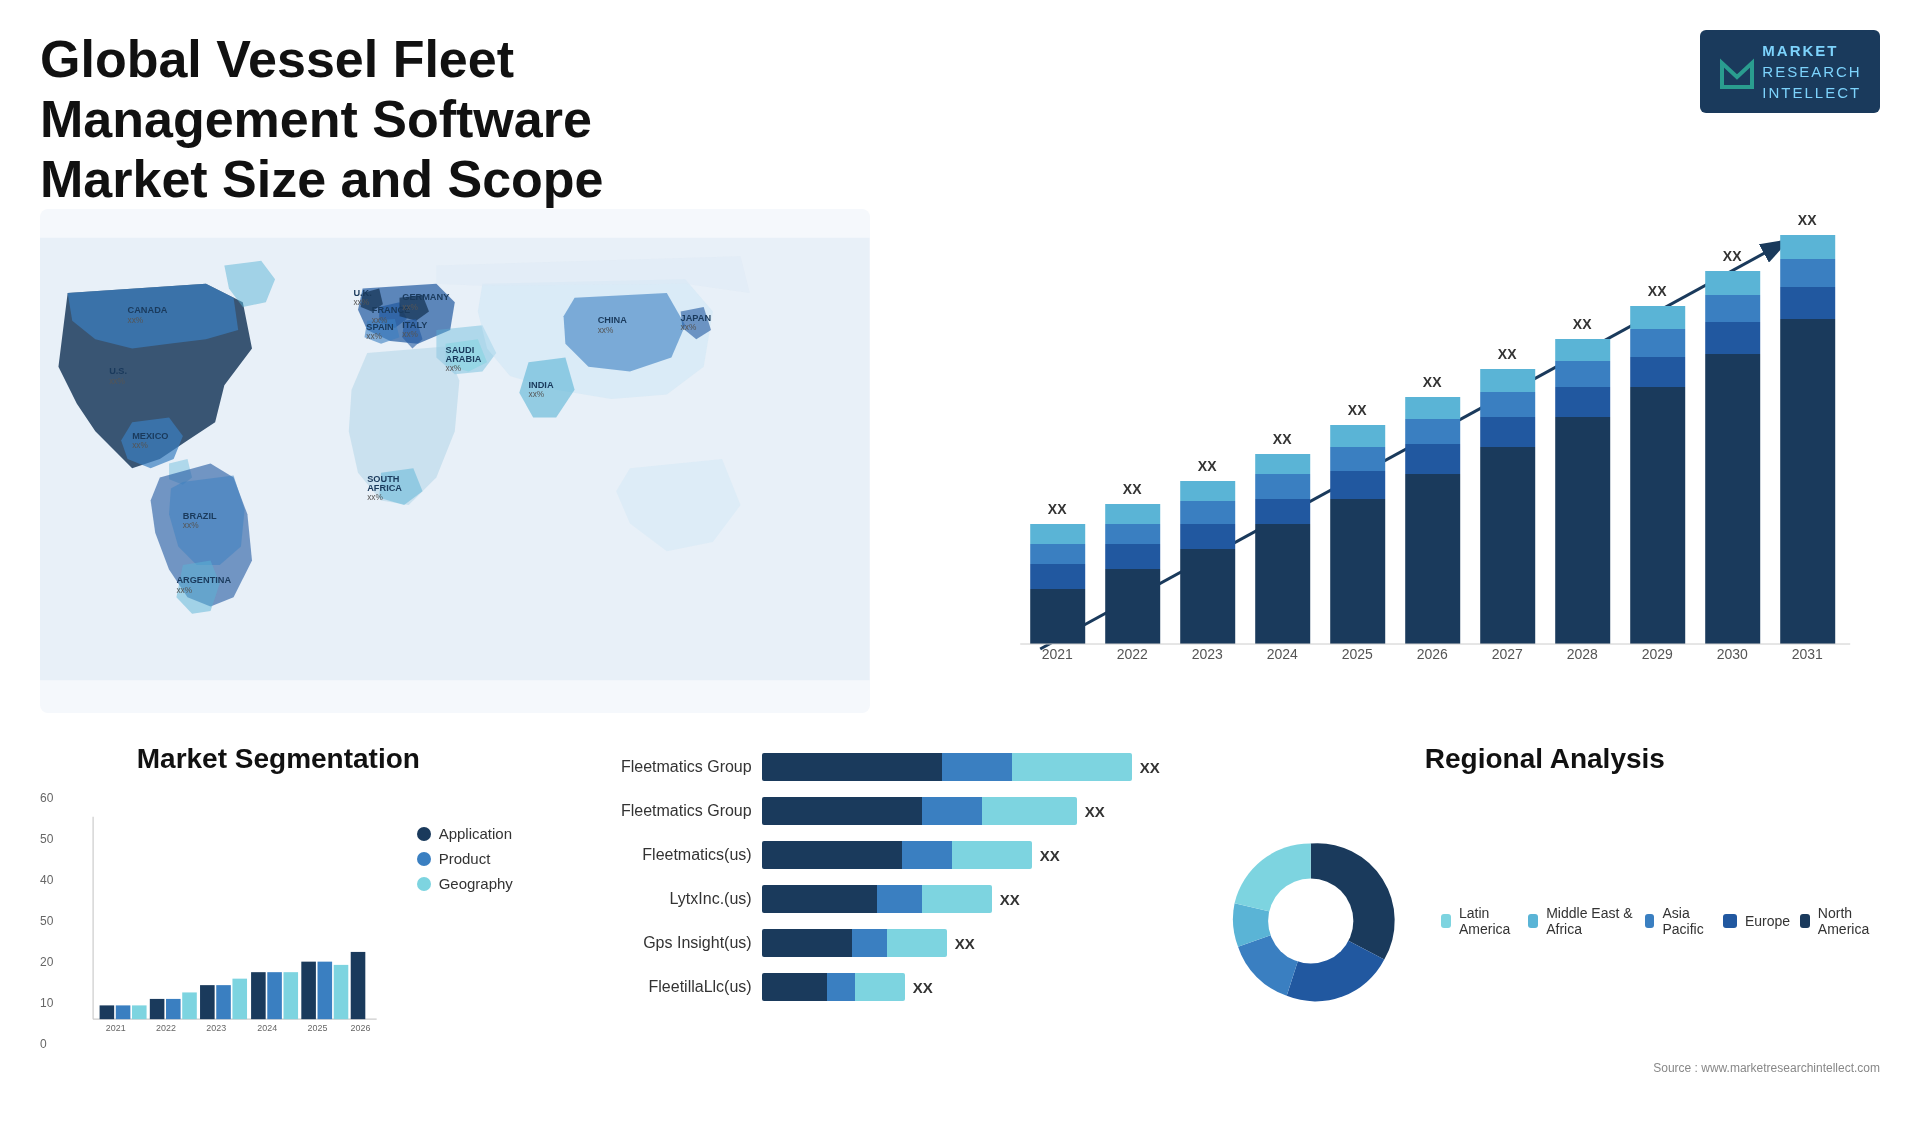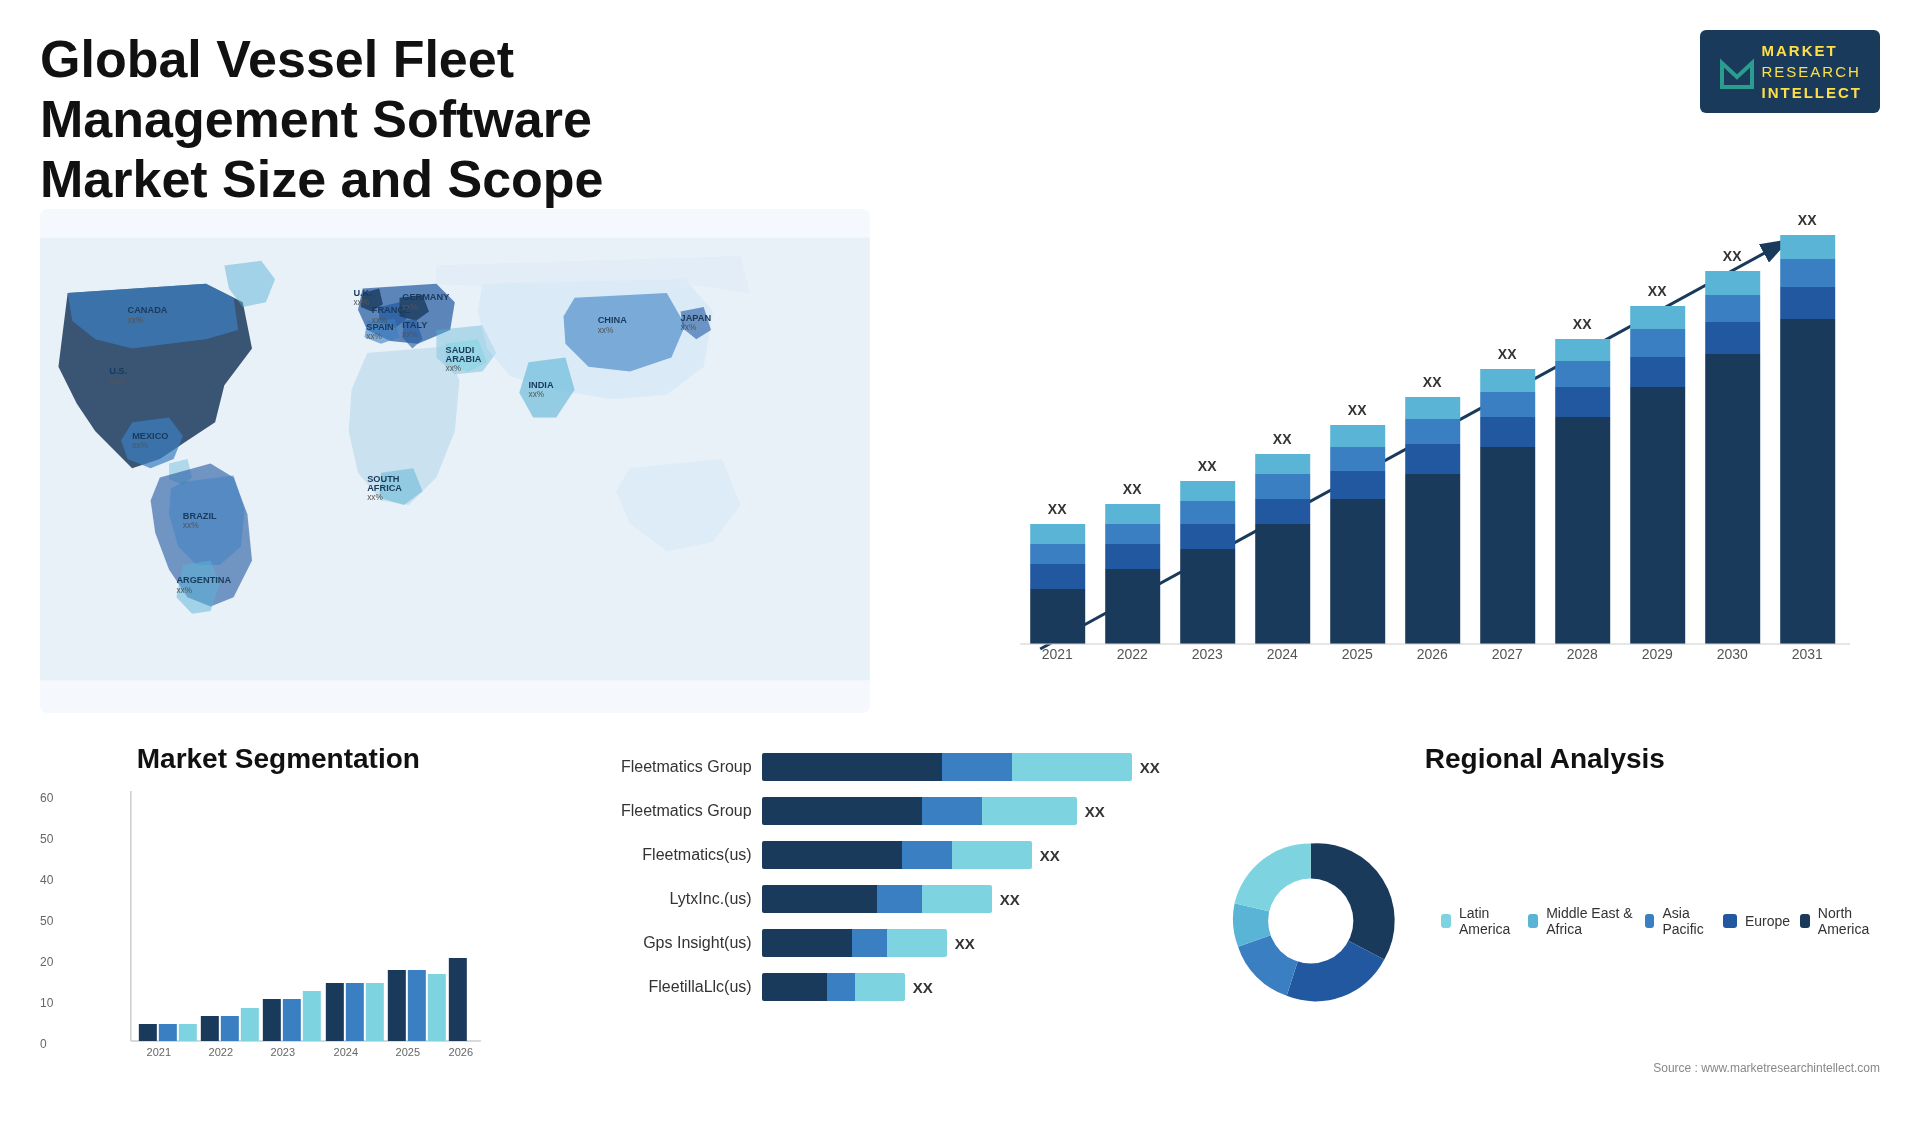--- a/index.html
+++ b/index.html
@@ -30,21 +30,21 @@
       line-height: 1.15;
     }
     .logo-area {
       display: flex;
       flex-direction: column;
       align-items: center;
       min-width: 180px;
     }
     .logo-box {
       background: #1a3a5c;
-      color: #fde047;
+      color: #7dd3fc;
       padding: 10px 18px;
       border-radius: 6px;
       text-align: center;
       font-size: 13px;
       font-weight: bold;
       letter-spacing: 1px;
       line-height: 1.4;
     }
     .logo-inner {
       display: flex;
@@ -203,21 +203,21 @@
     <div class="logo-area">
       <div class="logo-box">
         <div class="logo-inner">
 
           <svg width="38" height="38" viewBox="0 0 38 38">
             <polygon points="4,34 4,10 19,24 34,10 34,34" fill="none" stroke="#2a9d8f" stroke-width="4"></polygon>
           </svg>
           <div style="text-align:left; margin-left:6px;">
             <div style="font-size:15px; font-weight:900; letter-spacing:2px;">MARKET</div>
             <div style="font-size:15px; font-weight:400; letter-spacing:2px;">RESEARCH</div>
-            <div style="font-size:15px; font-weight:700; letter-spacing:2px;">INTELLECT</div>
+            <div style="font-size:15px; font-weight:400; letter-spacing:2px;">INTELLECT</div>
           </div>
         </div>
       </div>
     </div>
   </div>
 
   <div class="top-row">
 
     <div class="map-section">
       <svg viewBox="0 0 900 480" width="100%" height="500">
@@ -458,20 +458,34 @@
 
             <text x="38" y="265" text-anchor="middle" font-size="11" fill="#666">2021</text>
             <text x="100" y="265" text-anchor="middle" font-size="11" fill="#666">2022</text>
             <text x="162" y="265" text-anchor="middle" font-size="11" fill="#666">2023</text>
             <text x="225" y="265" text-anchor="middle" font-size="11" fill="#666">2024</text>
             <text x="287" y="265" text-anchor="middle" font-size="11" fill="#666">2025</text>
             <text x="340" y="265" text-anchor="middle" font-size="11" fill="#666">2026</text>
           </svg>
         </div>
 
+        <div class="seg-legend" style="padding-top:20px; min-width:130px;">
+          <div class="legend-item">
+            <div class="legend-dot" style="background:#1a3a5c;"></div>
+            <span>Application</span>
+          </div>
+          <div class="legend-item">
+            <div class="legend-dot" style="background:#3a7fc1;"></div>
+            <span>Product</span>
+          </div>
+          <div class="legend-item">
+            <div class="legend-dot" style="background:#7dd4e0;"></div>
+            <span>Geography</span>
+          </div>
+        </div>
       </div>
     </div>
 
     <div class="players-section">
       <div class="player-bars">
 
         <div class="player-row">
           <span class="player-name">Fleetmatics Group</span>
           <div class="player-bar-wrap">
             <div class="player-bar-segments">

